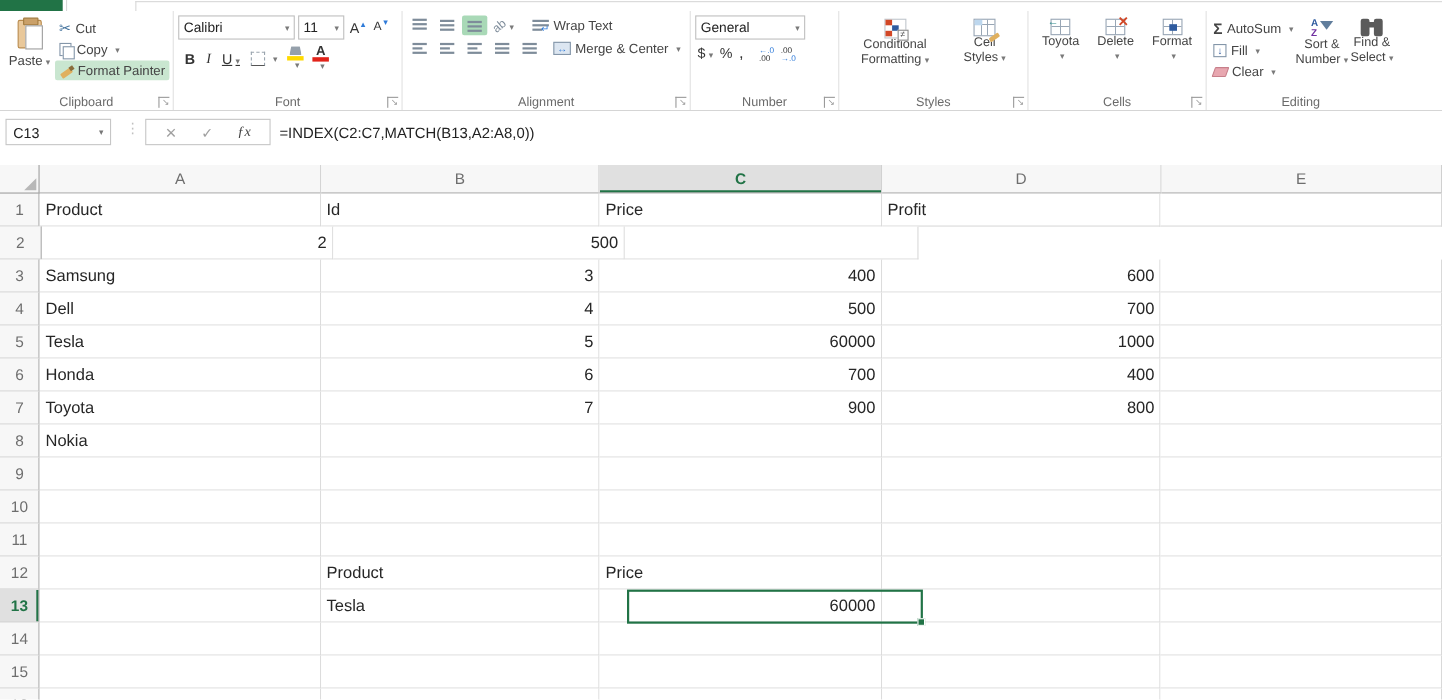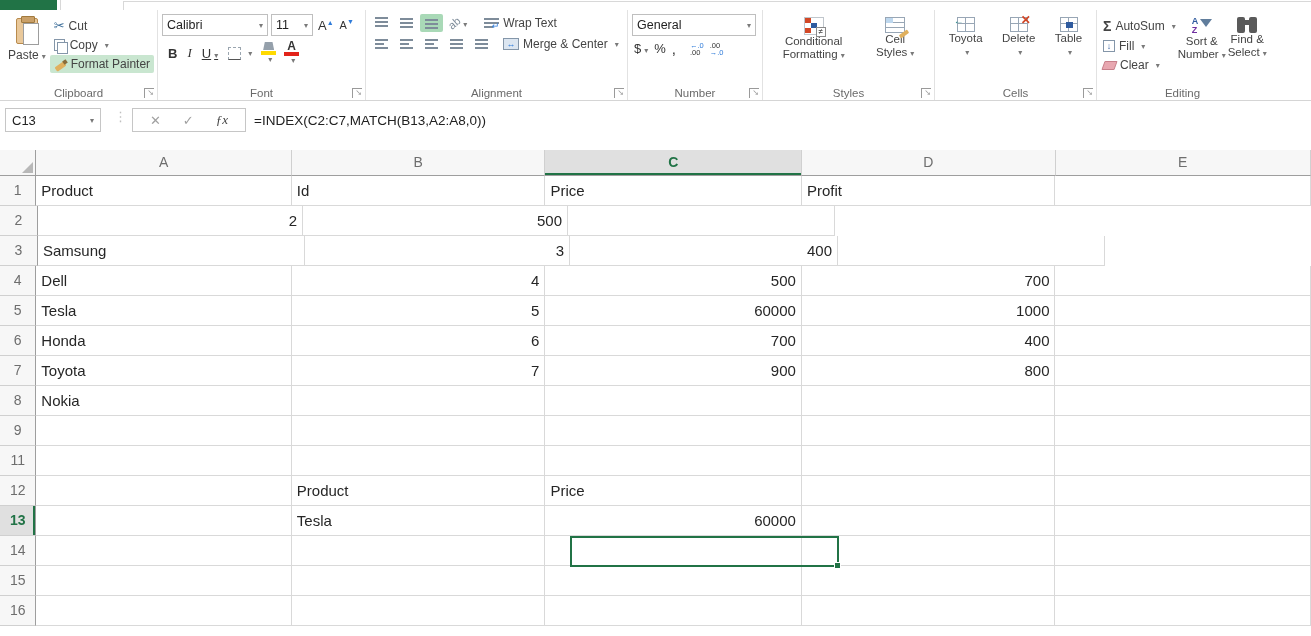--- a/index.html
+++ b/index.html
@@ -334,21 +334,21 @@
         <span class="rbtn dd" style="margin-left:4px">
           <span class="icon-merge">↔</span>
           <span class="al-label">Merge &amp; Center</span>
         </span>
       </div>
       <span class="rgroup-label">Alignment</span>
       <span class="launcher"></span>
     </div>
 
     <div class="rgroup g-num">
-      <div class="combo" style="width:124px">
+      <div class="combo" style="width:100px">
         <span>General</span>
         <span class="caret">▾</span>
       </div>
       <div class="num-row2">
         <span class="dd"><span>$</span></span>
         <span>%</span>
         <span style="font-size:15px">,</span>
         <span class="decbtn" style="margin-left:8px">
           <span class="arr">←.0</span>
           <span>.00</span>
@@ -396,21 +396,21 @@
         <span class="icon-cellgrid">
             <span class="ov-x">✕</span>
           </span>
         <span>Delete</span>
         <span class="dd"></span>
       </div>
       <div class="bigbtn">
         <span class="icon-cellgrid">
             <span class="ov-fill"></span>
           </span>
-        <span>Table</span>
+        <span>Format</span>
         <span class="dd"></span>
       </div>
       <span class="rgroup-label">Cells</span>
       <span class="launcher"></span>
     </div>
 
     <div class="rgroup g-edit">
       <div class="edit-left">
         <div class="rbtn dd">
           <span class="icon-sigma">Σ</span>
@@ -488,20 +488,21 @@
           <div class="rowhead">2</div>
           <div class="cell col-B num">2</div>
           <div class="cell col-D num">500</div>
           <div class="cell col-E"></div>
         </div>
         <div class="grow">
           <div class="rowhead">3</div>
           <div class="cell col-A">Samsung</div>
           <div class="cell col-B num">3</div>
           <div class="cell col-C num">400</div>
+          <div class="cell col-D num">600</div>
           <div class="cell col-E"></div>
         </div>
         <div class="grow">
           <div class="rowhead">4</div>
           <div class="cell col-A">Dell</div>
           <div class="cell col-B num">4</div>
           <div class="cell col-C num">500</div>
           <div class="cell col-D num">700</div>
           <div class="cell col-E"></div>
         </div>
@@ -539,28 +540,36 @@
         </div>
         <div class="grow">
           <div class="rowhead">9</div>
           <div class="cell col-A"></div>
           <div class="cell col-B"></div>
           <div class="cell col-C"></div>
           <div class="cell col-D"></div>
           <div class="cell col-E"></div>
         </div>
         <div class="grow">
-          <div class="rowhead">11</div>
+          <div class="rowhead">10</div>
           <div class="cell col-A"></div>
           <div class="cell col-B"></div>
           <div class="cell col-C"></div>
           <div class="cell col-D"></div>
           <div class="cell col-E"></div>
         </div>
         <div class="grow">
+          <div class="rowhead">11</div>
+          <div class="cell col-A"></div>
+          <div class="cell col-B"></div>
+          <div class="cell col-C"></div>
+          <div class="cell col-D"></div>
+          <div class="cell col-E"></div>
+        </div>
+        <div class="grow">
           <div class="rowhead">12</div>
           <div class="cell col-A"></div>
           <div class="cell col-B">Product</div>
           <div class="cell col-C">Price</div>
           <div class="cell col-D"></div>
           <div class="cell col-E"></div>
         </div>
         <div class="grow">
           <div class="rowhead selrowhead">13</div>
           <div class="cell col-A"></div>

